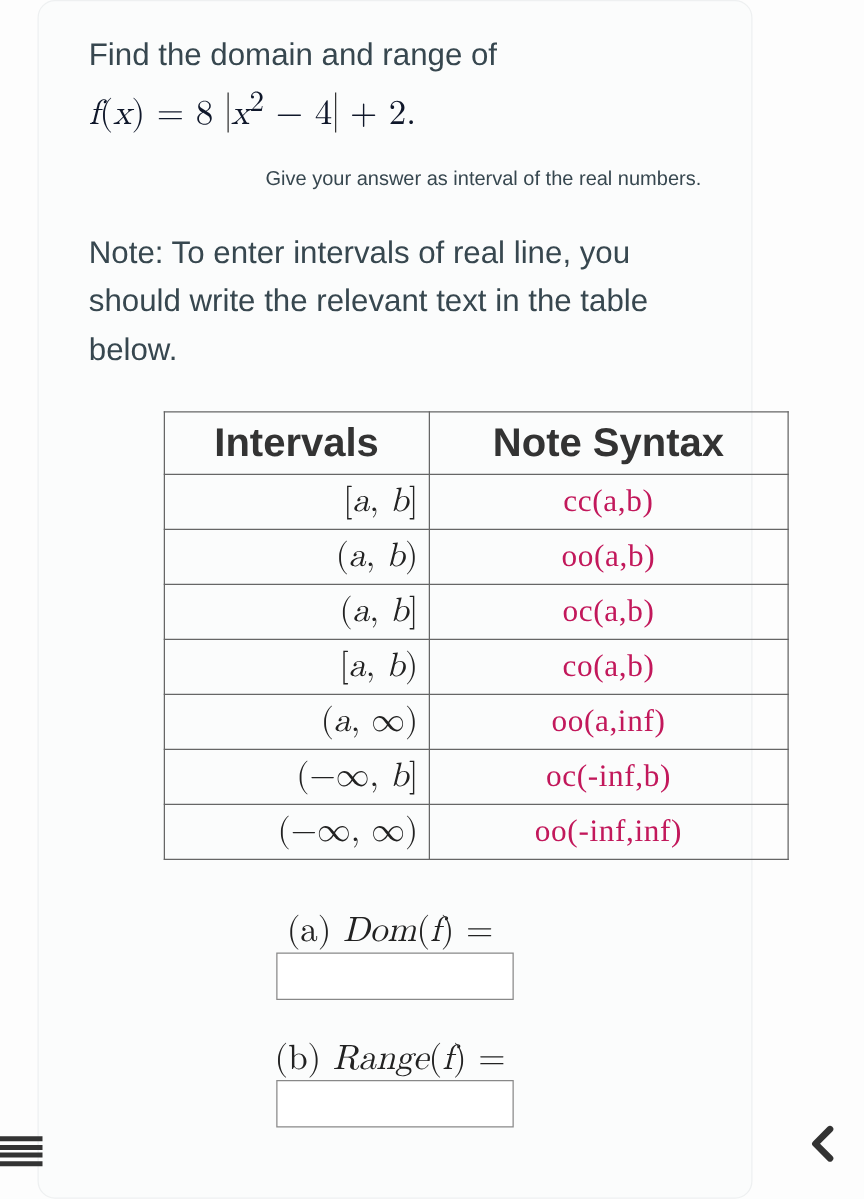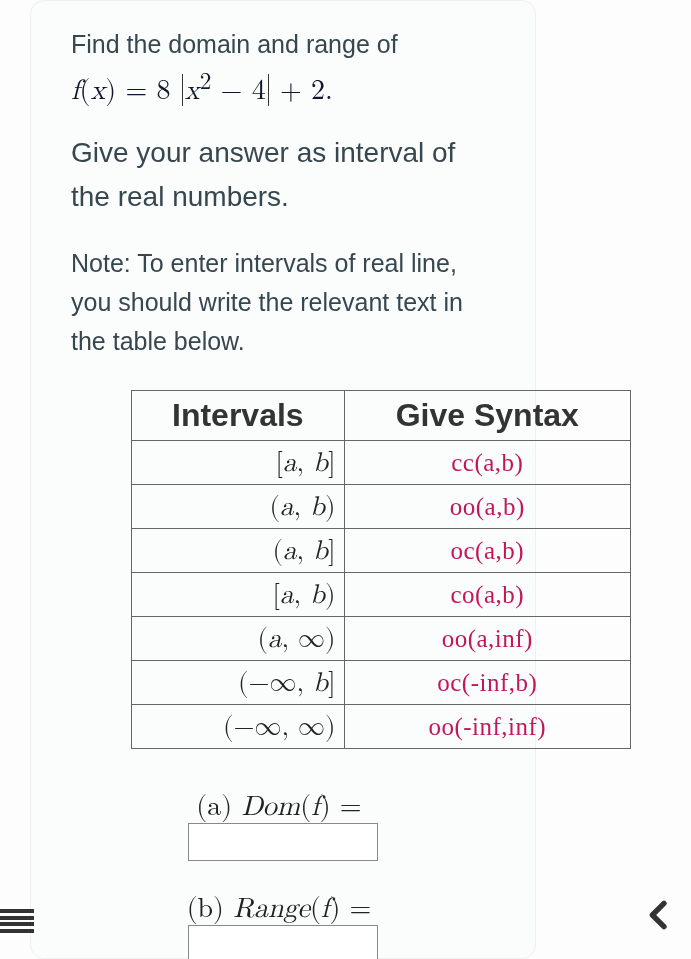--- a/index.html
+++ b/index.html
@@ -10,21 +10,21 @@
     background: #fdfdfd;
     width: 691px;
     height: 959px;
     position: relative;
     overflow: hidden;
   }
   .card {
     position: absolute;
     left: 30px;
     top: 0;
-    width: 506px;
+    width: 572px;
     height: 959px;
     background: #fbfcfc;
     border: 1px solid #eef0f1;
     border-radius: 14px;
     padding: 26px 40px 26px 40px;
     color: #37474f;
   }
   .prompt-line {
     font-size: 25px;
     line-height: 1.4;
@@ -38,23 +38,24 @@
   }
   .formula .bar {
     display: inline-block;
     width: 1px;
     height: 32px;
     background: #333;
     vertical-align: -7px;
     margin: 0 2px;
   }
   .instr {
-    font-size: 28px;
+    font-size: 16px;
     line-height: 1.55;
     margin: 14px 0 26px 0;
+    text-align: right;
   }
   .note {
     font-size: 25px;
     line-height: 1.55;
     margin: 0 0 30px 0;
   }
   table.syntax {
     border-collapse: collapse;
     margin-left: 60px;
     width: 500px;
@@ -144,21 +145,21 @@
   <p class="formula"><i>f</i>(<i>x</i>) = 8 <span class="bar"></span><i>x</i><sup>2</sup> − 4<span class="bar"></span> + 2.</p>
 
   <p class="instr">Give your answer as interval of the real numbers.</p>
 
   <p class="note">Note: To enter intervals of real line, you should write the relevant text in the table below.</p>
 
   <table class="syntax">
     <thead>
       <tr>
         <th>Intervals</th>
-        <th>Give Syntax</th>
+        <th>Note Syntax</th>
       </tr>
     </thead>
     <tbody>
       <tr>
         <td class="int">[<i>a</i>, <i>b</i>]</td>
         <td class="code">cc(a,b)</td>
       </tr>
       <tr>
         <td class="int">(<i>a</i>, <i>b</i>)</td>
         <td class="code">oo(a,b)</td>

